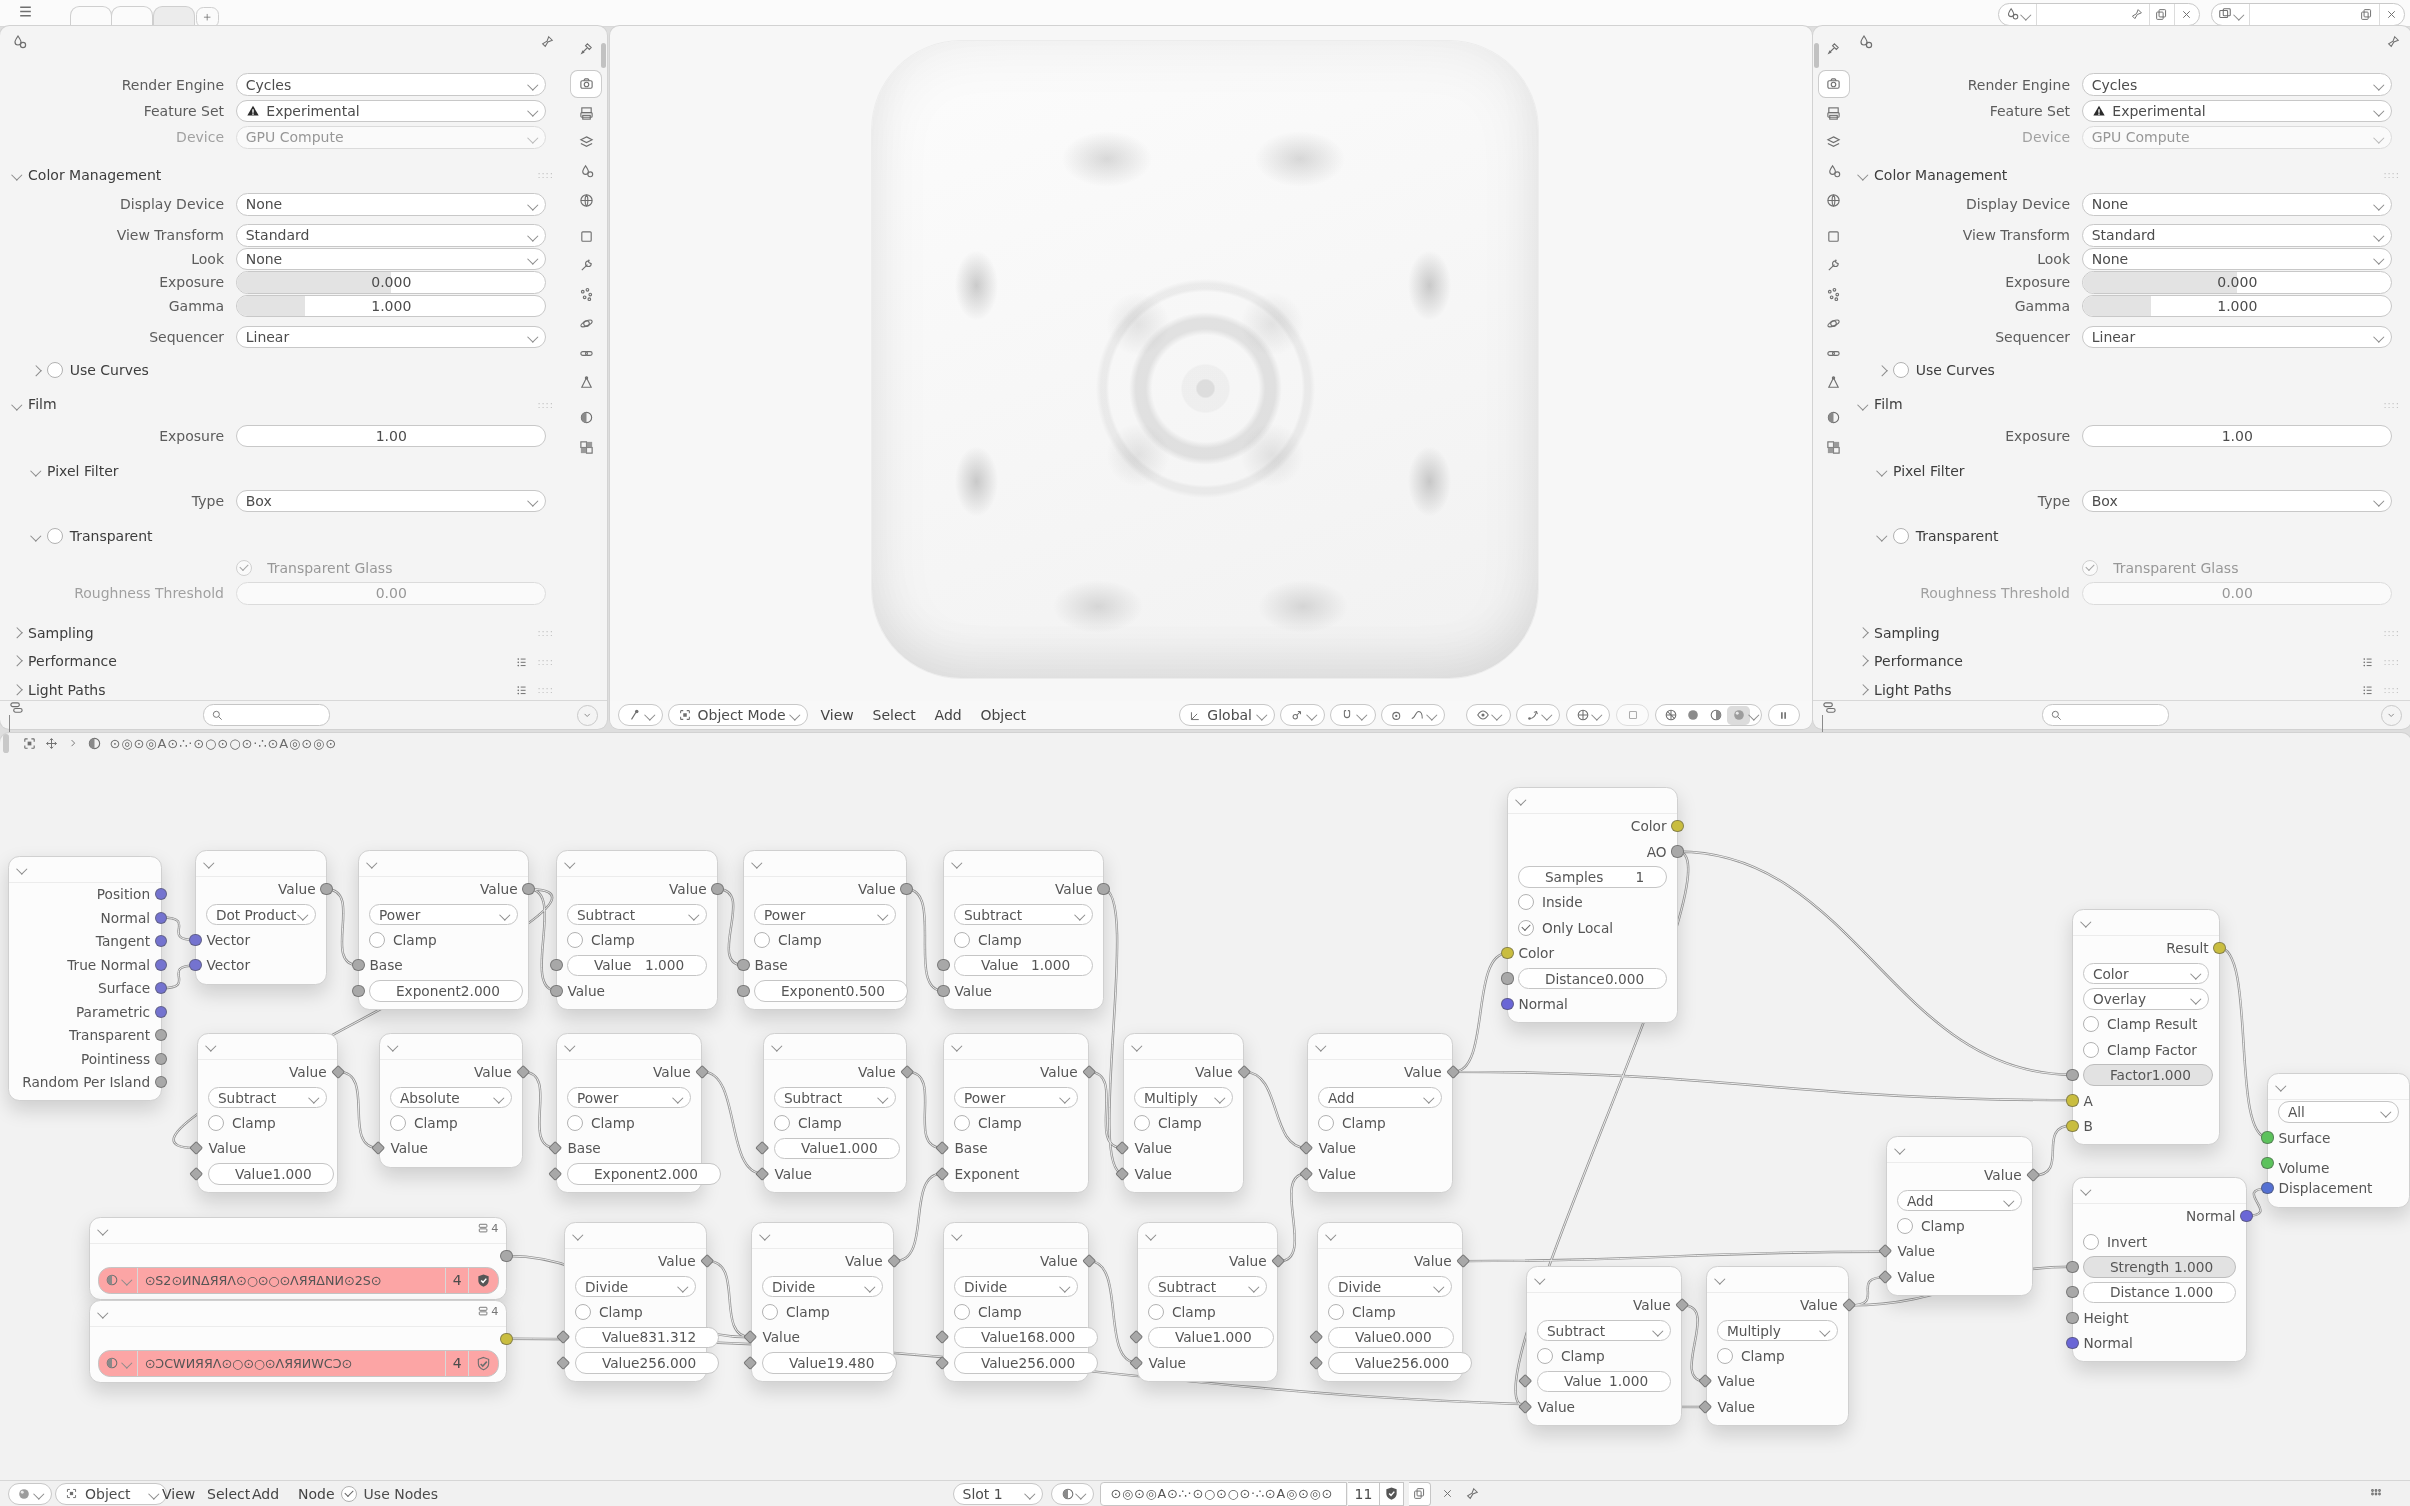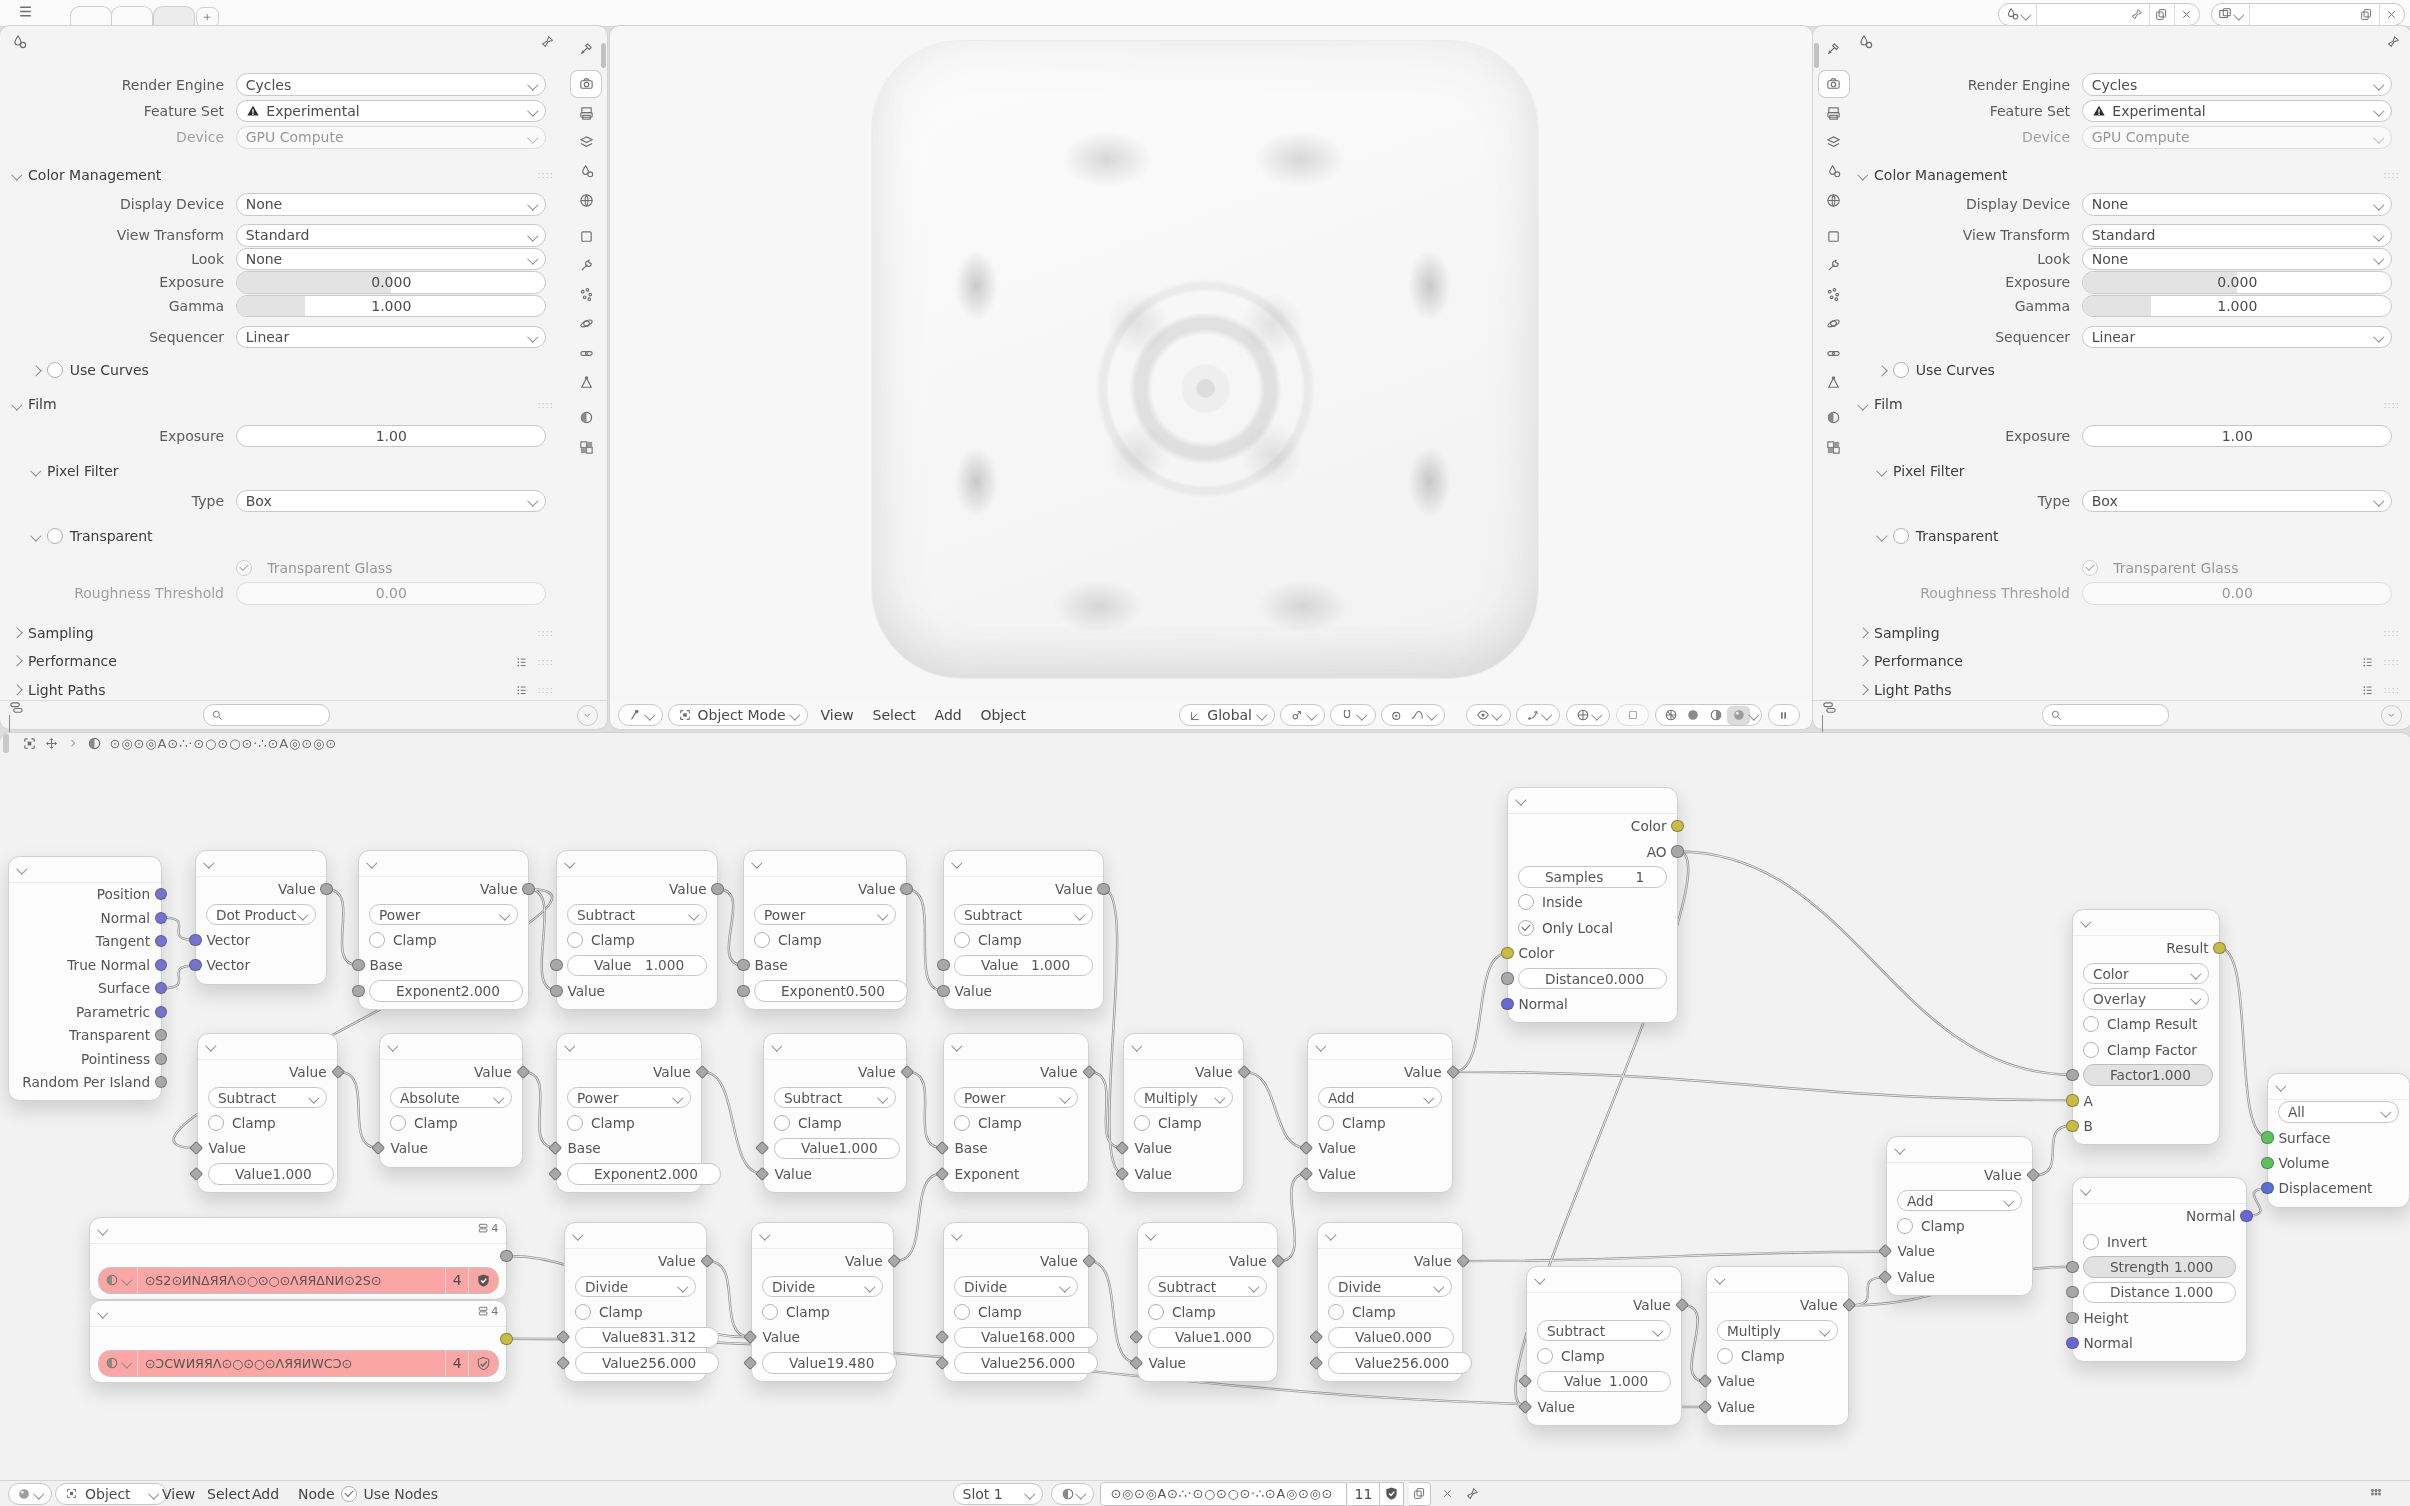--- a/index.html
+++ b/index.html
@@ -1678,21 +1678,21 @@
         <div class="nrow" style="height: 25.4px;">
           <div class="npill">
             <span>All</span>
             <span class="chev"></span>
           </div>
         </div>
         <div class="nrow" style="height: 25.4px;">
           <span>Surface</span>
           <span class="sock l" style="background: rgb(92, 194, 92); border-color: rgba(80, 80, 80, 0.55);"></span>
         </div>
-        <div class="nrow" style="height: 25.4px;">
+        <div class="nrow" style="height: 25.4px; align-items: flex-end;">
           <span>Volume</span>
           <span class="sock l" style="background: rgb(92, 194, 92); border-color: rgba(80, 80, 80, 0.55);"></span>
         </div>
         <div class="nrow" style="height: 25.4px;">
           <span>Displacement</span>
           <span class="sock l" style="background: rgb(84, 112, 210); border-color: rgba(80, 80, 80, 0.55);"></span>
         </div>
       </div>
       <div class="node" style="left: 2072px; top: 421px; width: 175px; height: 185px;">
         <div class="nhead">

